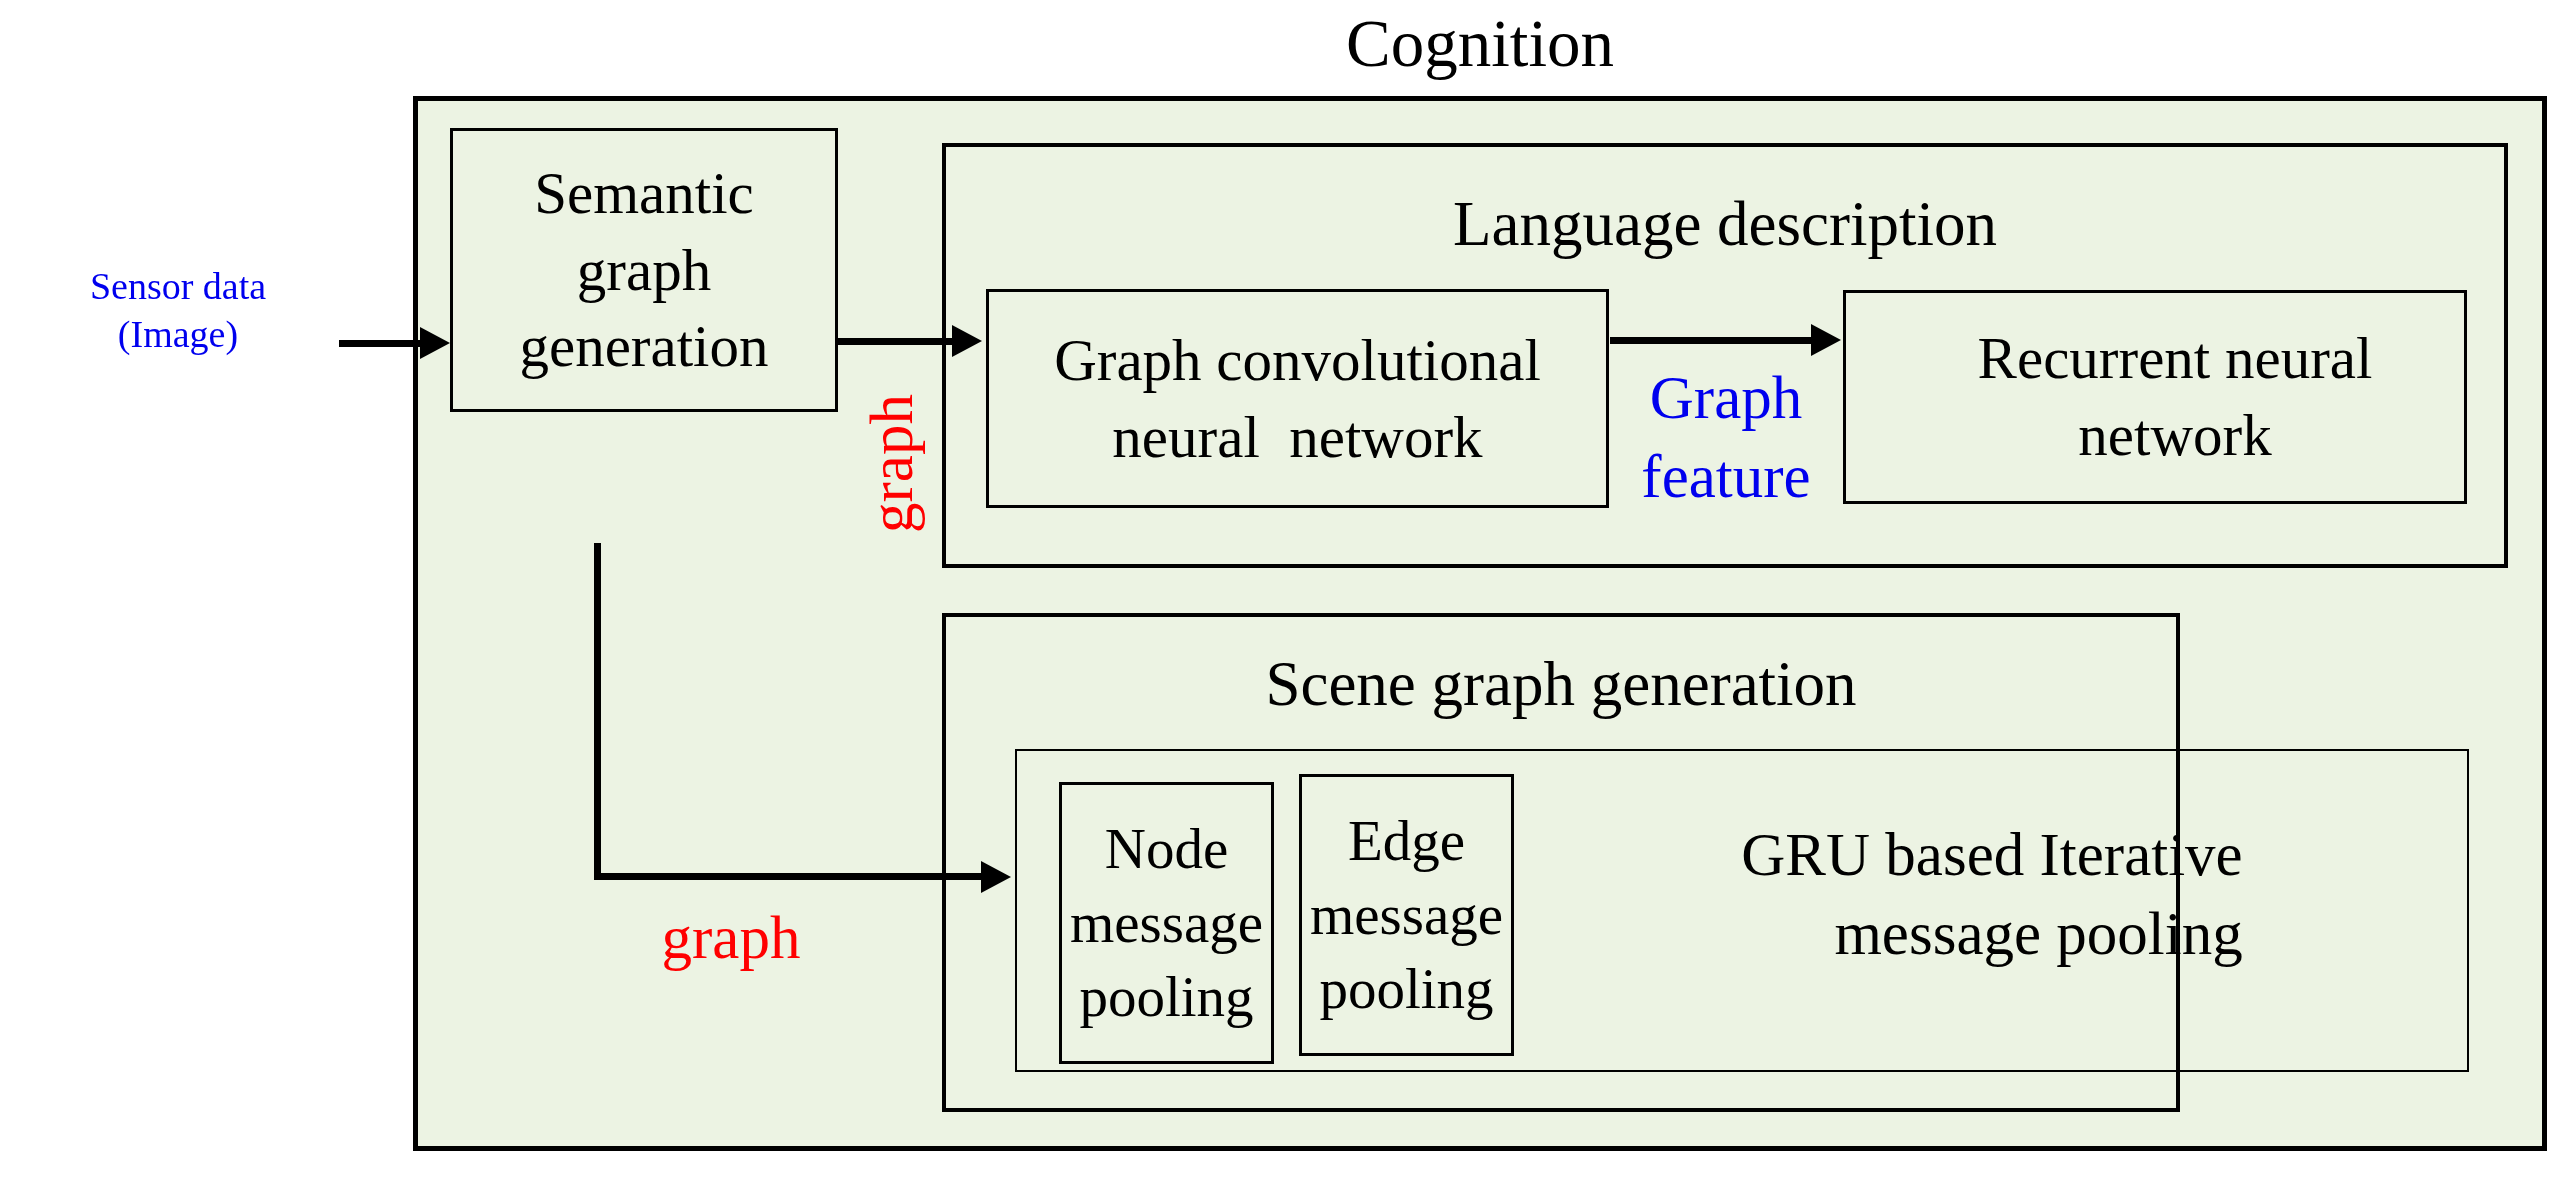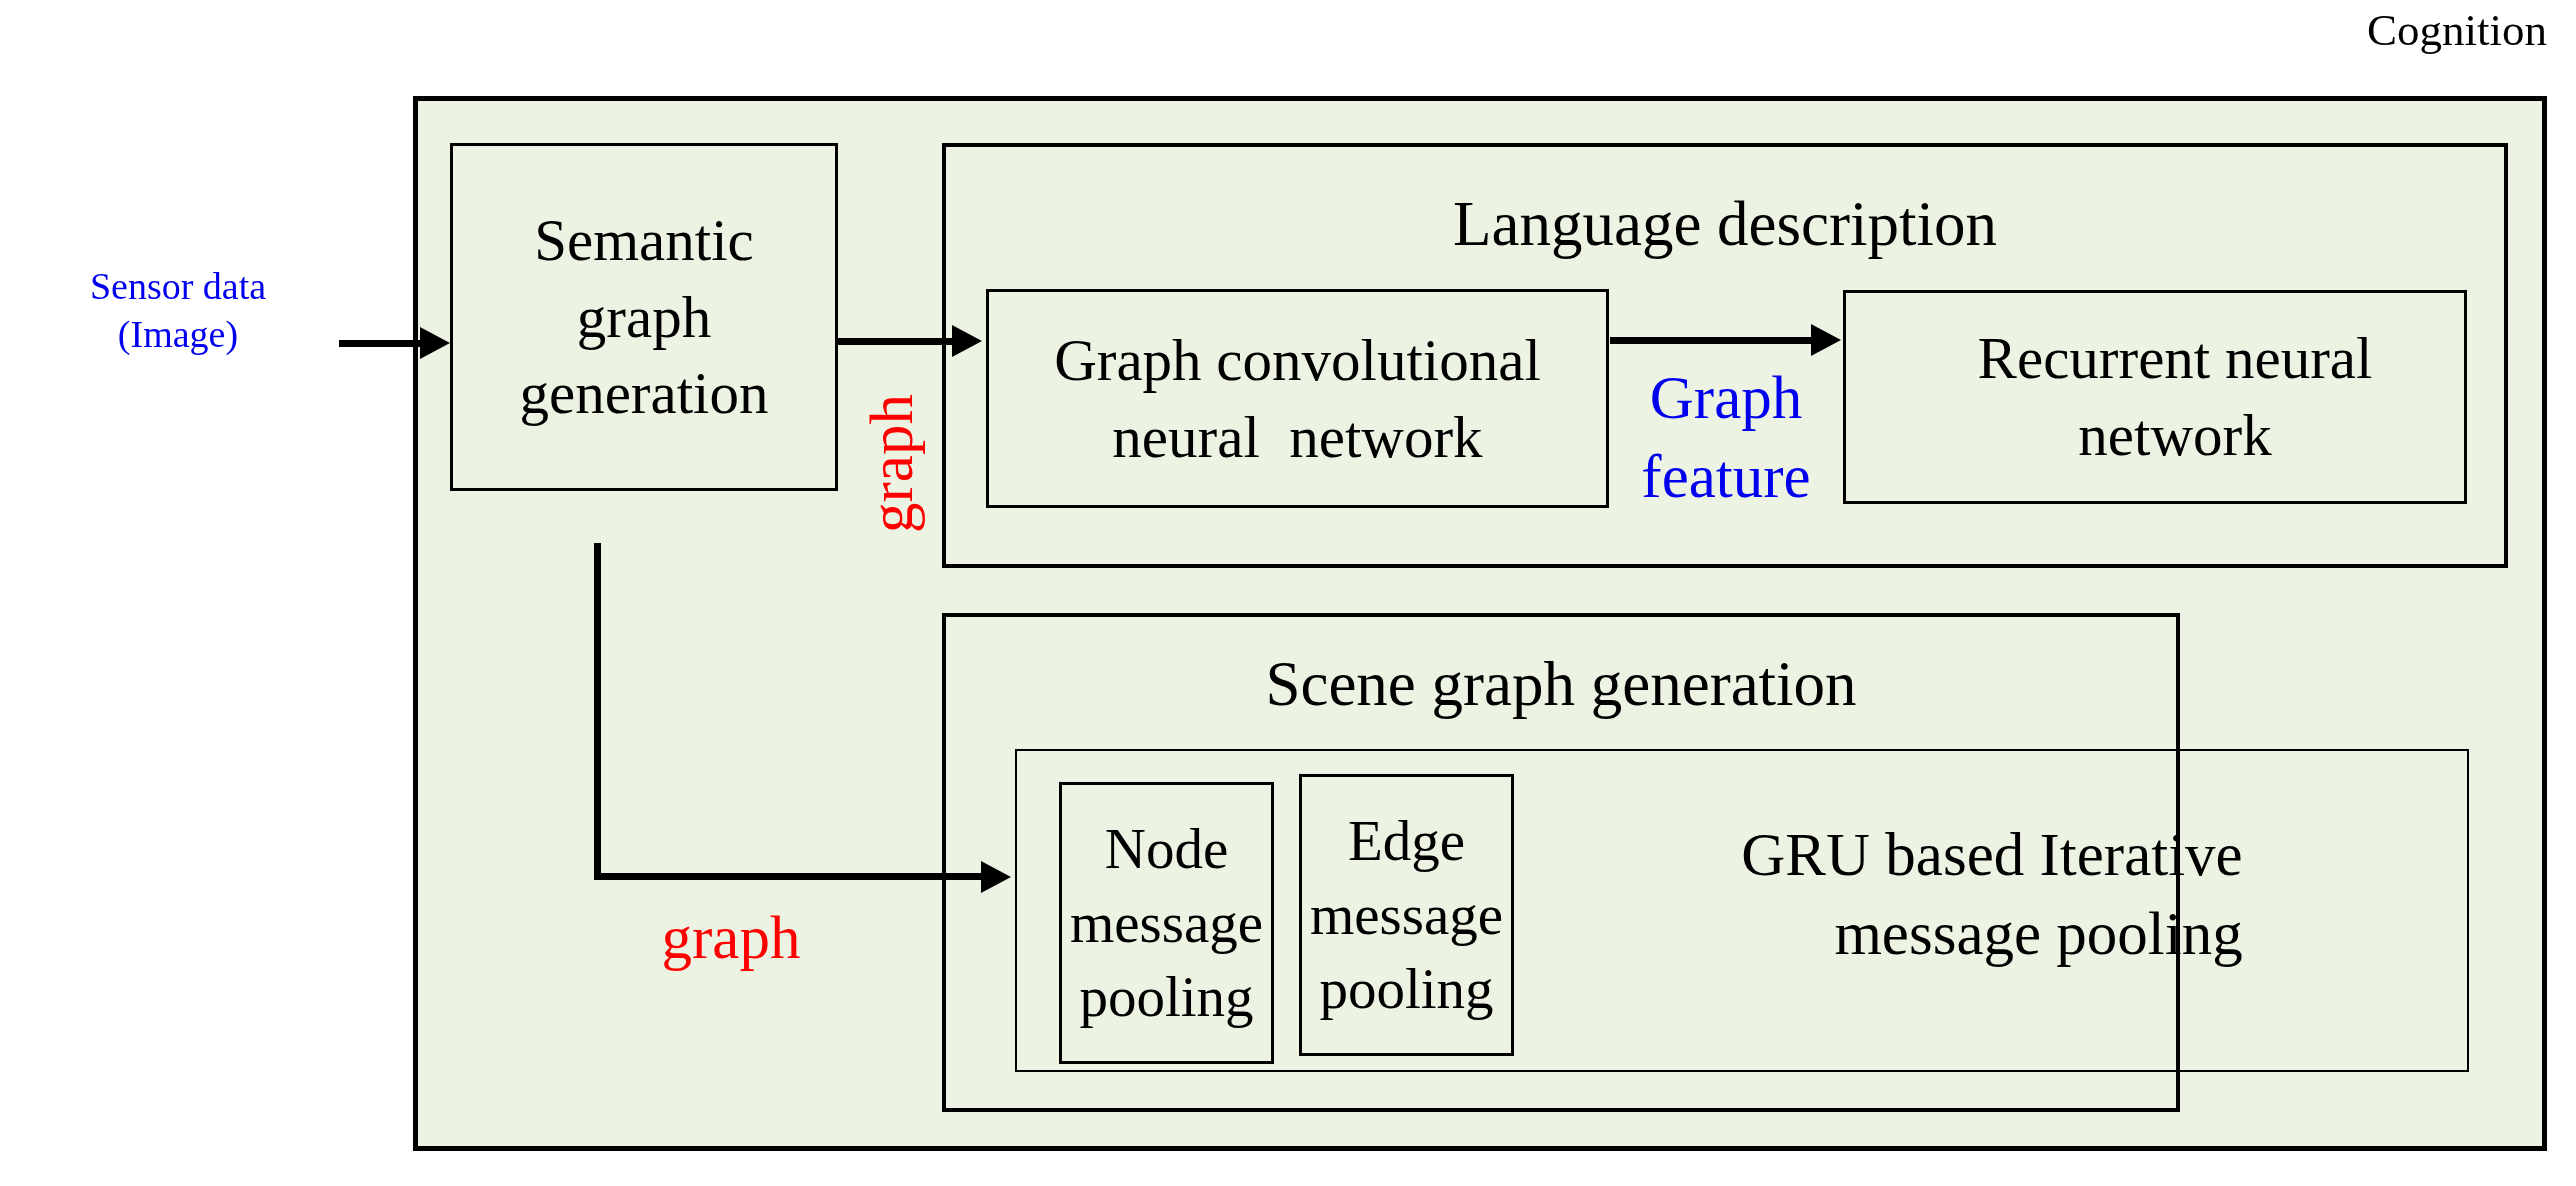--- a/index.html
+++ b/index.html
@@ -10,34 +10,34 @@
     font-family:"Liberation Serif","DejaVu Serif",serif;
     color:#000;
     overflow:hidden;
   }
   .abs{position:absolute;box-sizing:border-box;}
   .pre{white-space:pre-wrap;}
   .center{display:flex;align-items:center;justify-content:center;text-align:center;}
 
   .diagram-title{
     left:413px;top:2px;width:2134px;
-    text-align:right;font-size:45px;line-height:1.25;
+    text-align:center;font-size:67px;line-height:1.25;
   }
   .outer-box{
     left:413px;top:96px;width:2134px;height:1055px;
     border:5px solid var(--line-black,#000);
     background:var(--panel-green,#ecf3e3);
   }
   .sensor-label{
     left:0px;top:263px;width:356px;
     text-align:center;font-size:38px;line-height:1.26;
     color:var(--accent-blue,#0000ee);
   }
   .semantic-box{
-    left:450px;top:143px;width:388px;height:348px;
+    left:450px;top:128px;width:388px;height:284px;
     border:3px solid var(--line-black,#000);
     font-size:59px;line-height:1.3;
   }
   .section-box{
     border:4px solid var(--line-black,#000);
   }
   .language-box{left:942px;top:143px;width:1566px;height:425px;}
   .scene-box{left:942px;top:613px;width:1238px;height:499px;}
   .section-title{
     position:absolute;left:0;width:100%;

